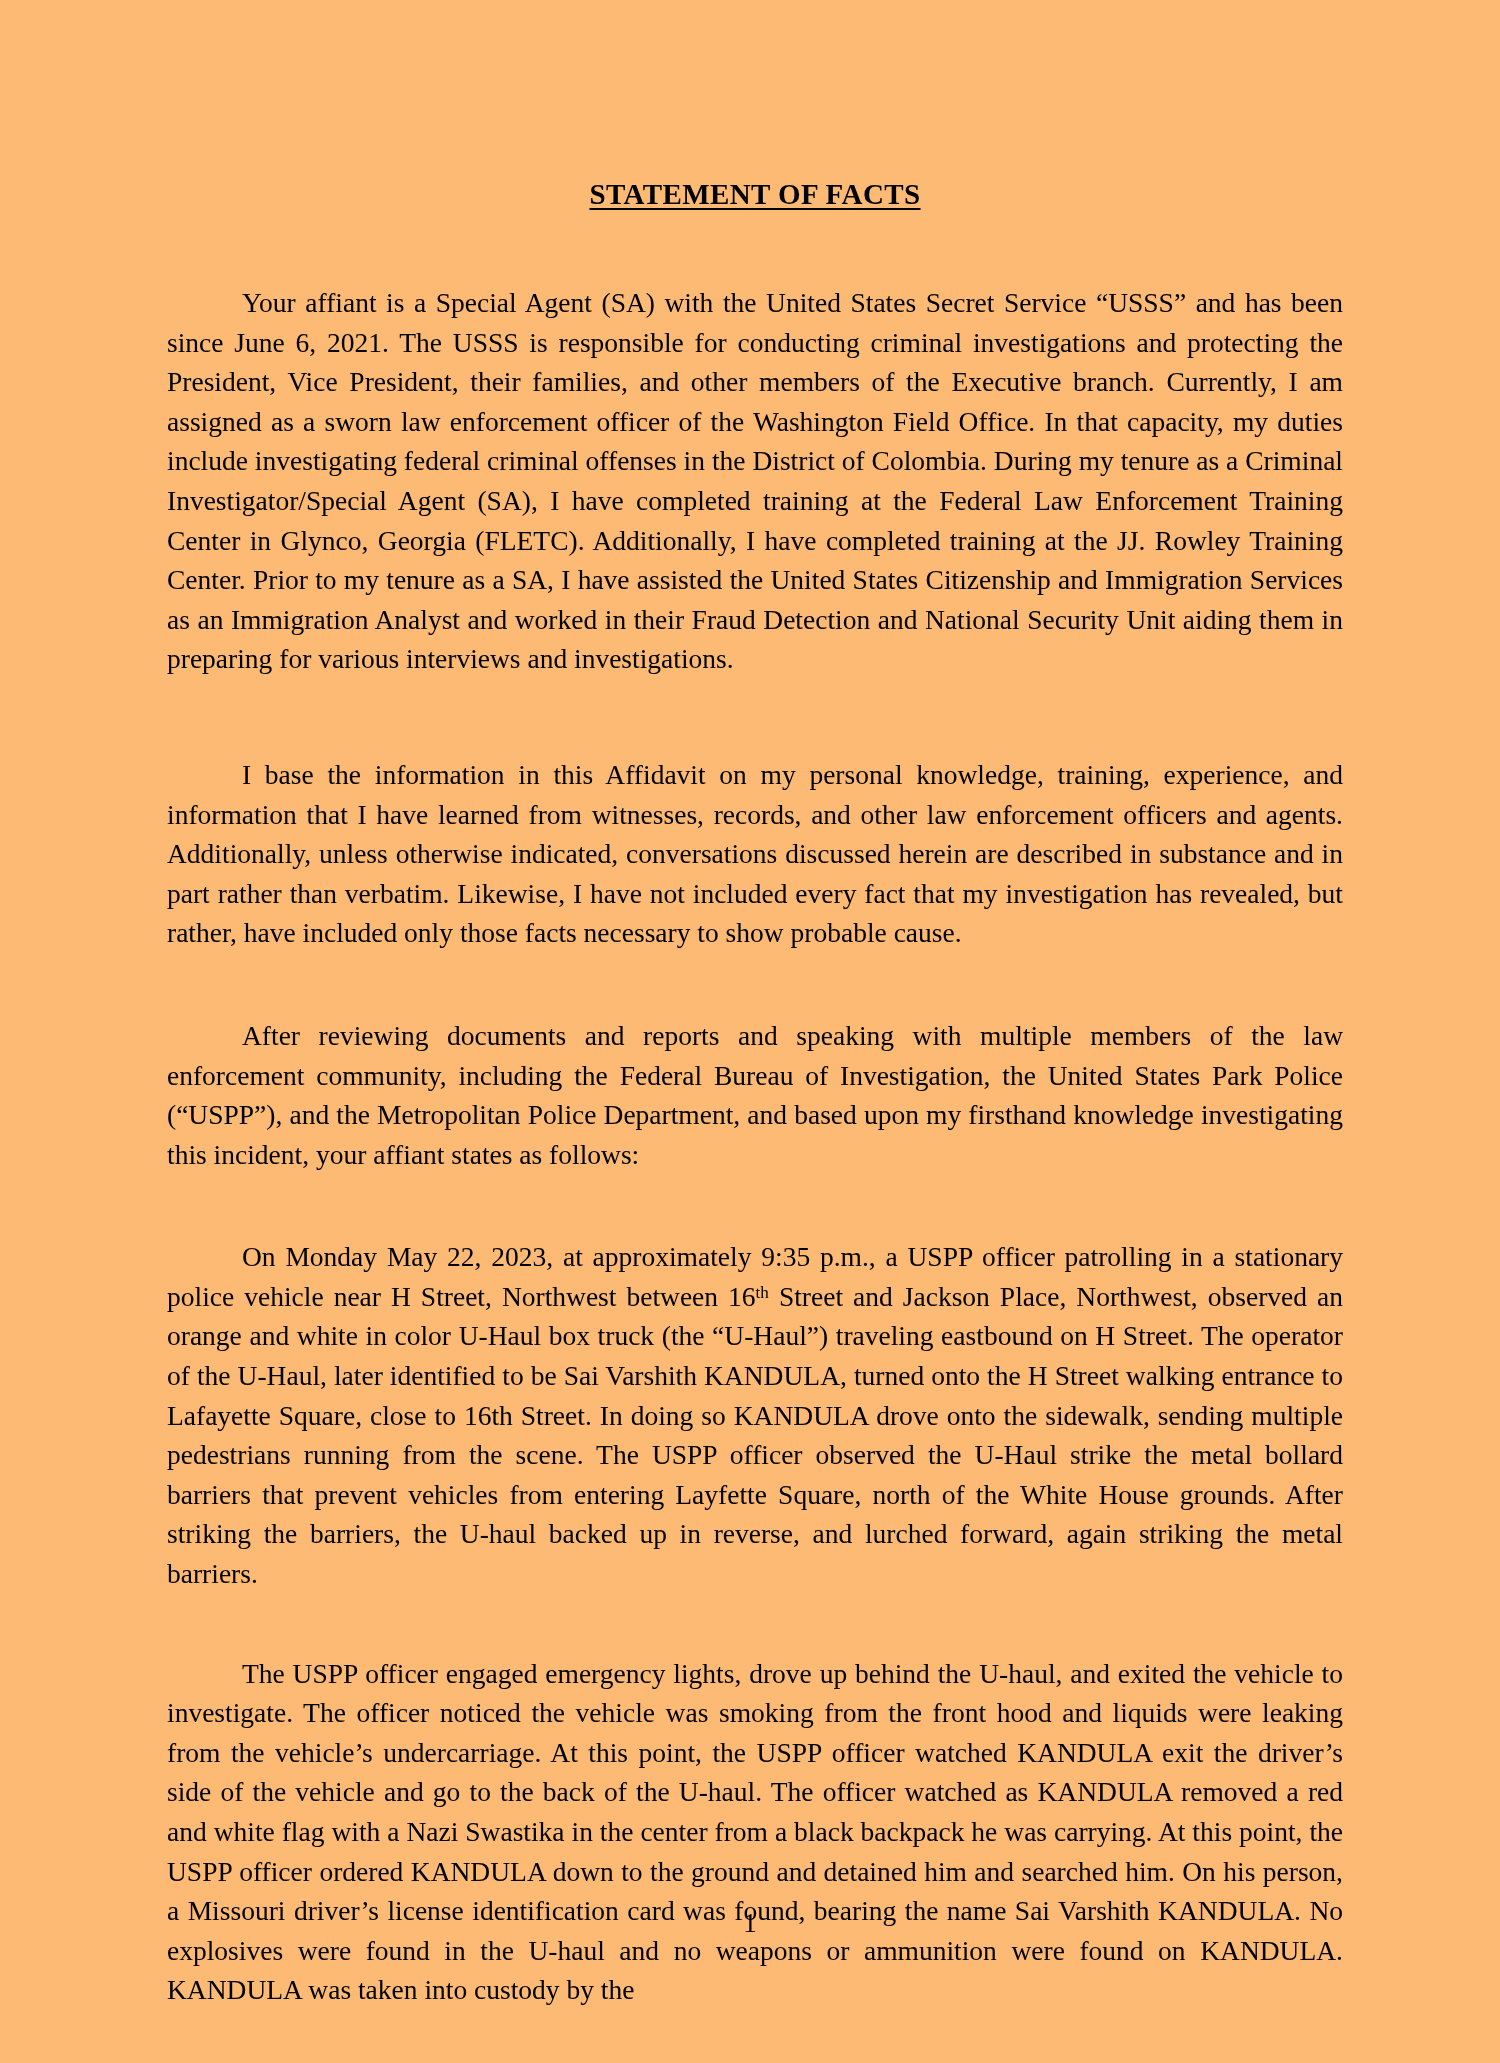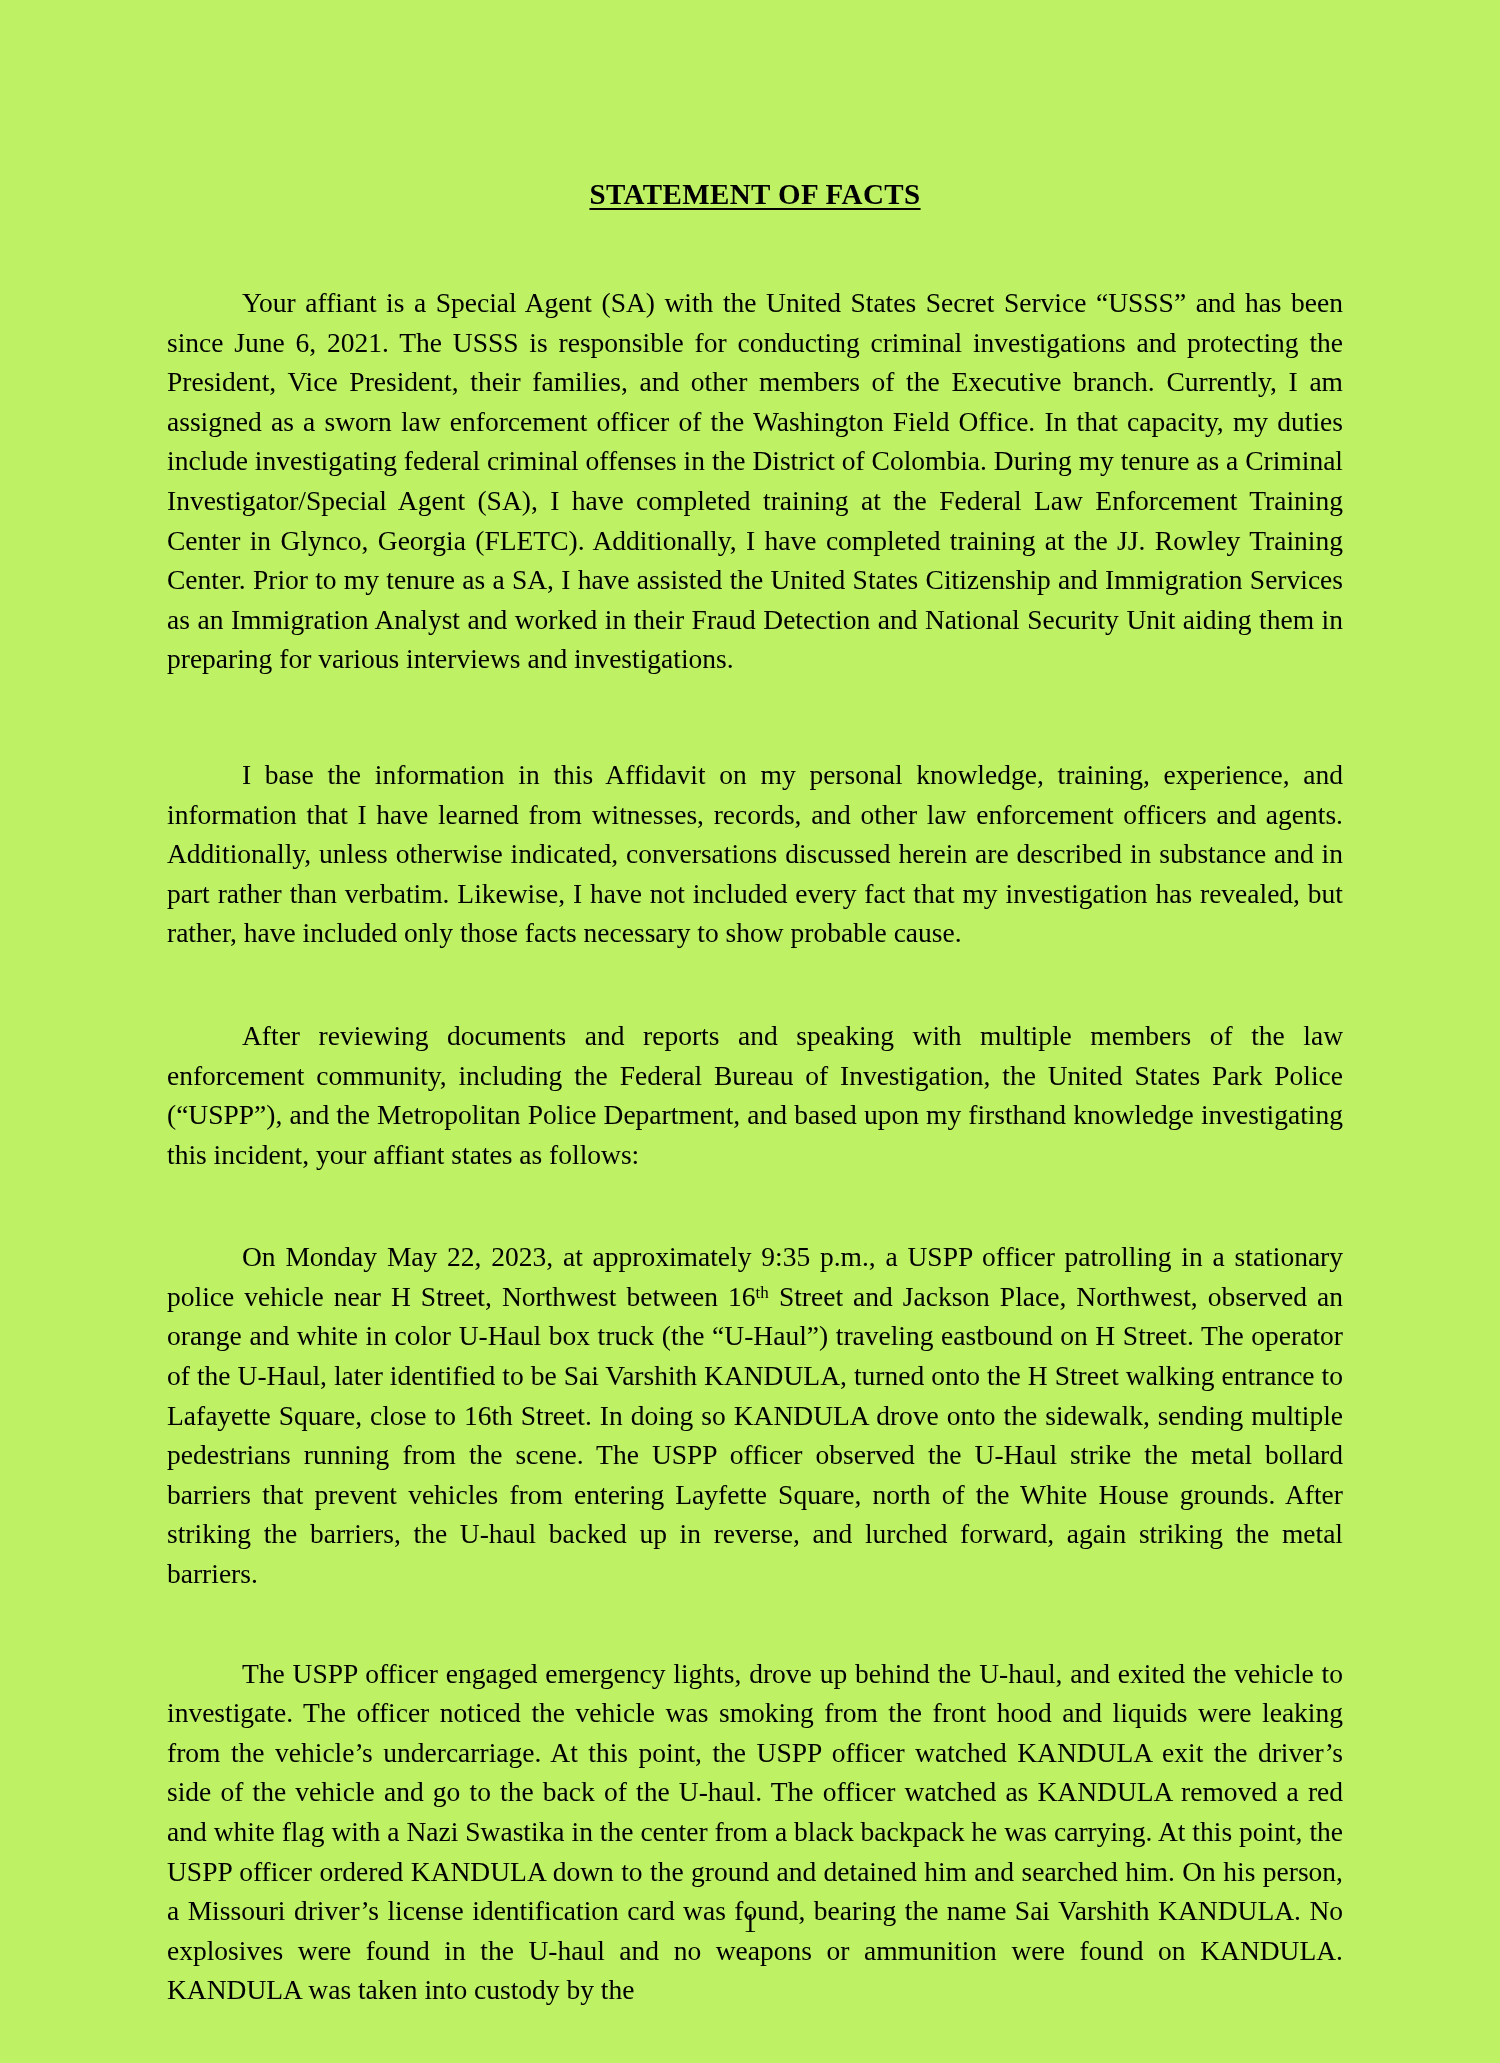--- a/index.html
+++ b/index.html
@@ -4,21 +4,21 @@
 <style>
   html, body {
     margin: 0;
     padding: 0;
     background: #ffffff;
   }
   .page {
     position: relative;
     width: 1500px;
     height: 2063px;
-    background: #bef264;
+    background: #fdba74;
     box-sizing: border-box;
     padding: 16px;
     overflow: hidden;
     font-family: "Liberation Serif", "DejaVu Serif", serif;
     color: #000000;
   }
   .content {
     position: absolute;
     left: 155px;
     top: 178px;

